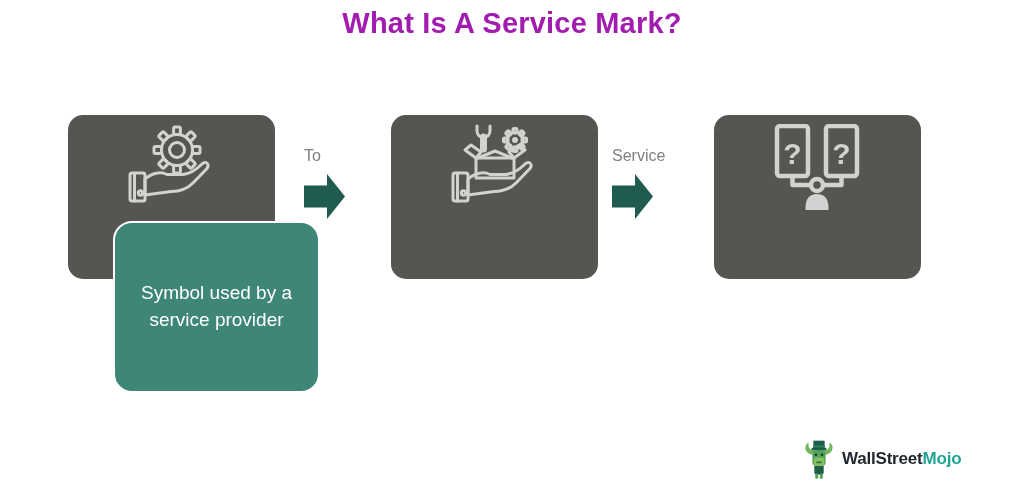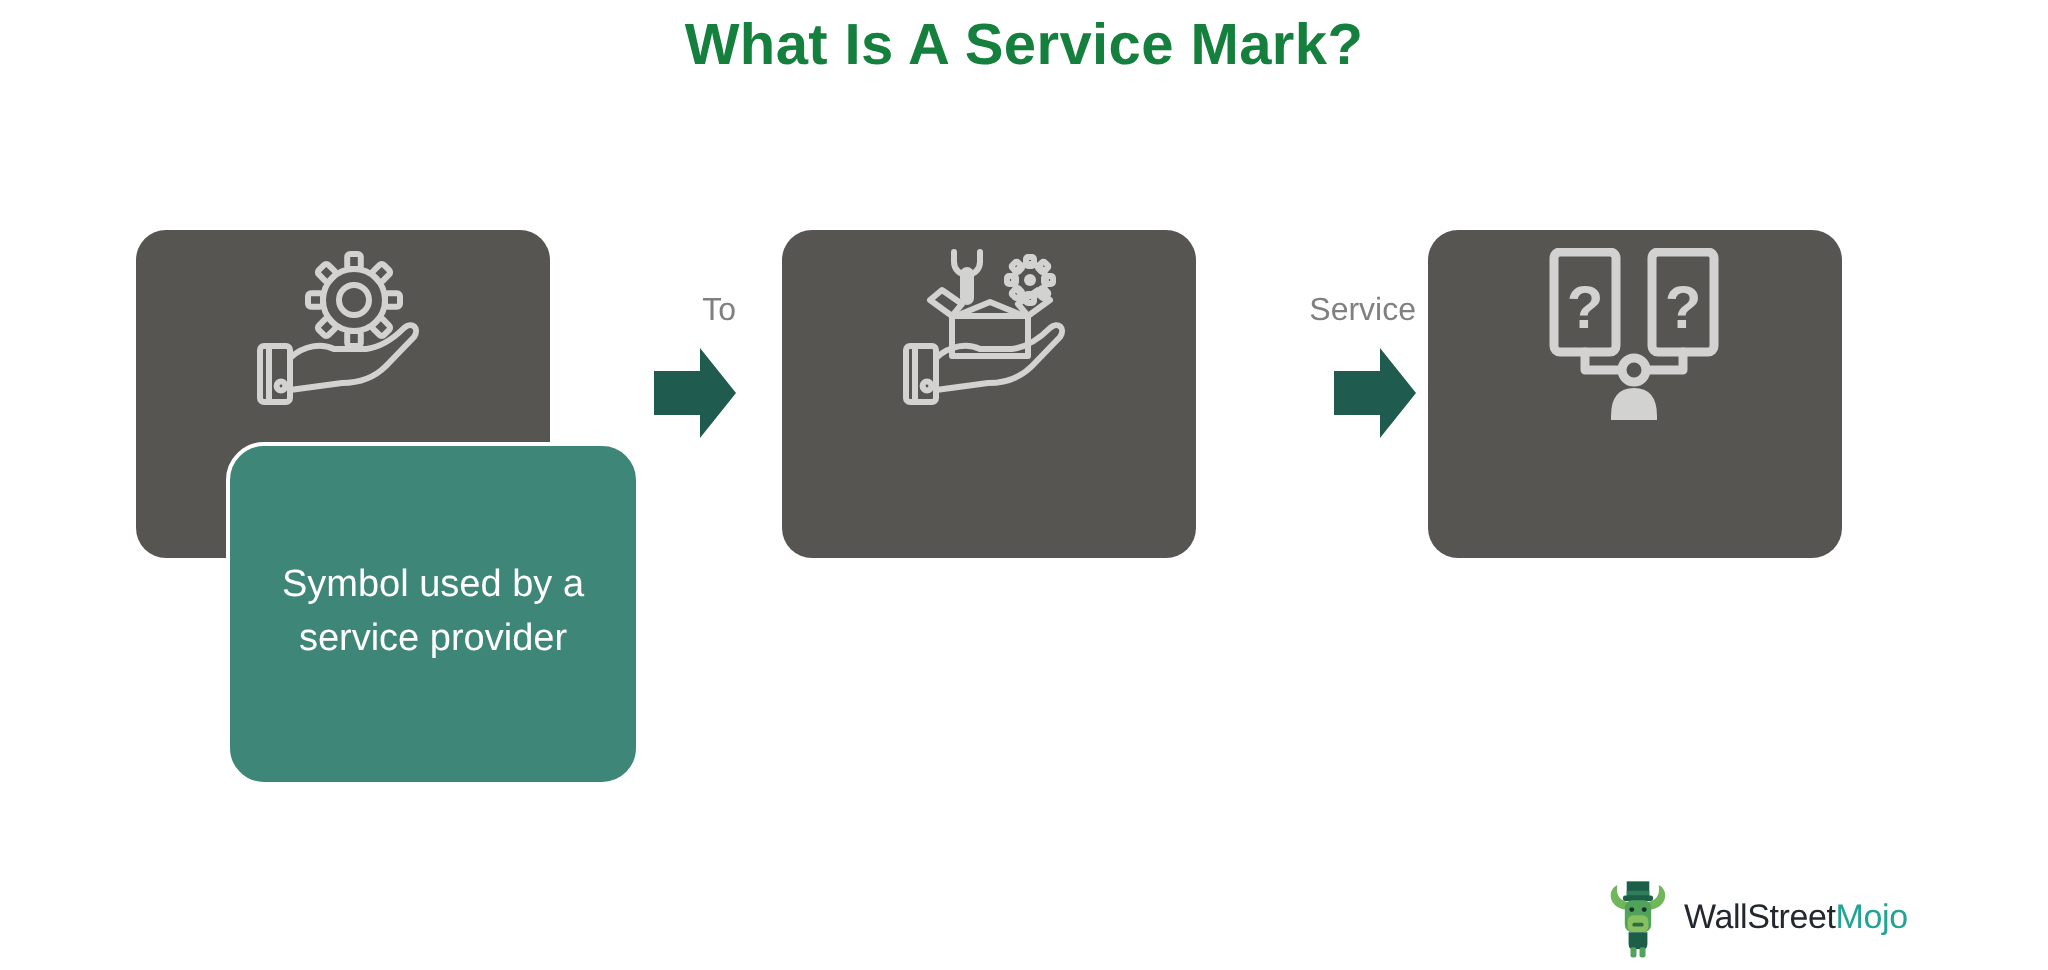--- a/index.html
+++ b/index.html
@@ -2,21 +2,21 @@
 <html><head>
 <meta charset="utf-8">
 <style>
   html,body{margin:0;padding:0;background:#fff;}
   .canvas{
     position:relative;width:1024px;height:485px;background:#FFFFFF;overflow:hidden;
     font-family:"Liberation Sans",sans-serif;
   }
   .title{
     position:absolute;top:7px;left:0;right:0;margin:0;text-align:center;
-    font-size:29px;font-weight:bold;color:#15803d;letter-spacing:0.2px;
+    font-size:29px;font-weight:bold;color:#a21caf;letter-spacing:0.2px;
   }
   .dark-box{
     position:absolute;top:115px;width:207px;height:164px;
     background:#575552;border-radius:15px;
   }
   .dark-box.s1{left:68px}
   .dark-box.s2{left:391px}
   .dark-box.s3{left:714px}
   .icon-wrap{
     position:absolute;top:9px;left:0;width:100%;
@@ -28,30 +28,30 @@
     display:flex;align-items:center;justify-content:center;text-align:center;
     color:#FFFFFF;font-size:19px;line-height:1.4;
   }
   .teal-box.s1{left:113px;width:207px}
   .teal-box.s2{left:430px;width:208px}
   .teal-box.s3{left:747px;width:209px}
   .teal-box .caption{display:block;margin:0 auto;}
   .teal-box.s1 .caption{max-width:162px}
   .teal-box.s2 .caption{max-width:150px}
   .teal-box.s3 .caption{max-width:142px}
-  .connector{position:absolute;top:146px;text-align:right;}
+  .connector{position:absolute;top:146px;text-align:left;}
   .connector.c1{left:304px;width:64px}
   .connector.c2{left:612px;width:96px}
   .connector .lbl{display:block;color:#808080;font-size:16px;line-height:19px;}
   .connector svg{margin-top:9px;display:inline-block;}
   .logo{
     position:absolute;left:803px;top:437px;height:44px;
     display:flex;align-items:center;gap:7px;
   }
-  .brand{font-size:17px;font-weight:normal;letter-spacing:-0.2px;white-space:nowrap;}
+  .brand{font-size:17px;font-weight:bold;letter-spacing:-0.2px;white-space:nowrap;}
   .brand .p1{color:#23272E}
   .brand .p2{color:#21A493}
   .lineart{stroke:#D2D2D0;fill:none;stroke-width:3;stroke-linecap:round;stroke-linejoin:round;}
   .lineart .fill{fill:#D2D2D0;stroke:none;}
   .lineart text{fill:#D2D2D0;stroke:none;font-family:"Liberation Sans",sans-serif;font-weight:bold;}
 </style>
 </head>
 <body>
 
 <div class="canvas">

